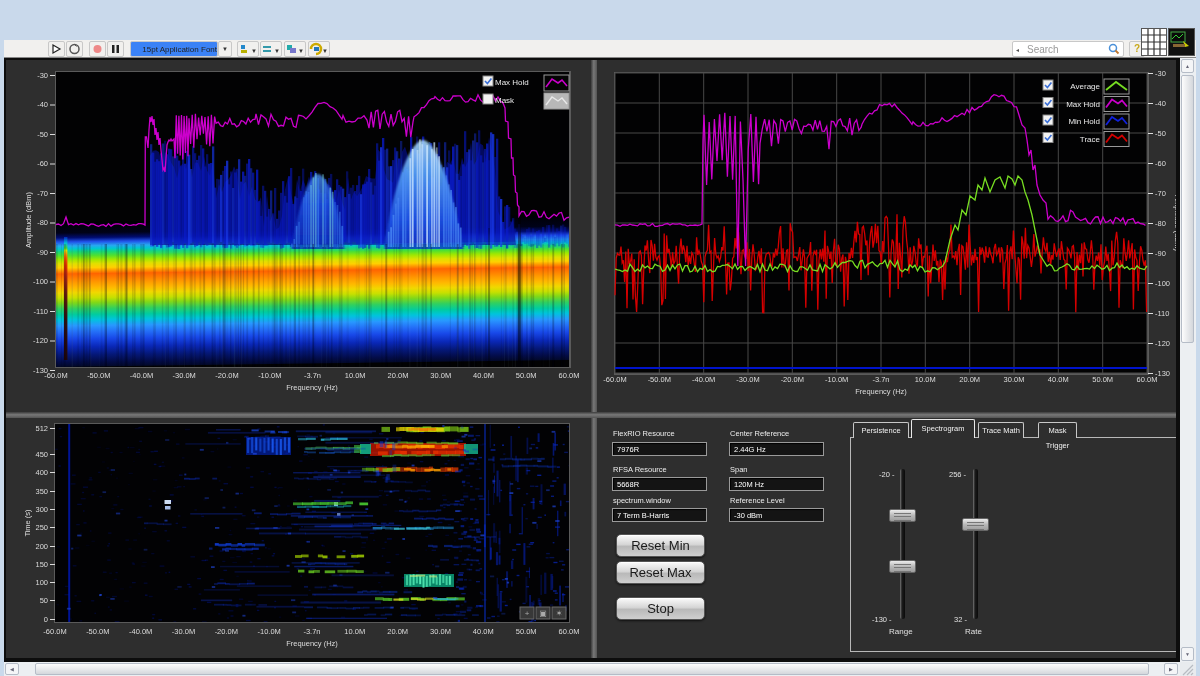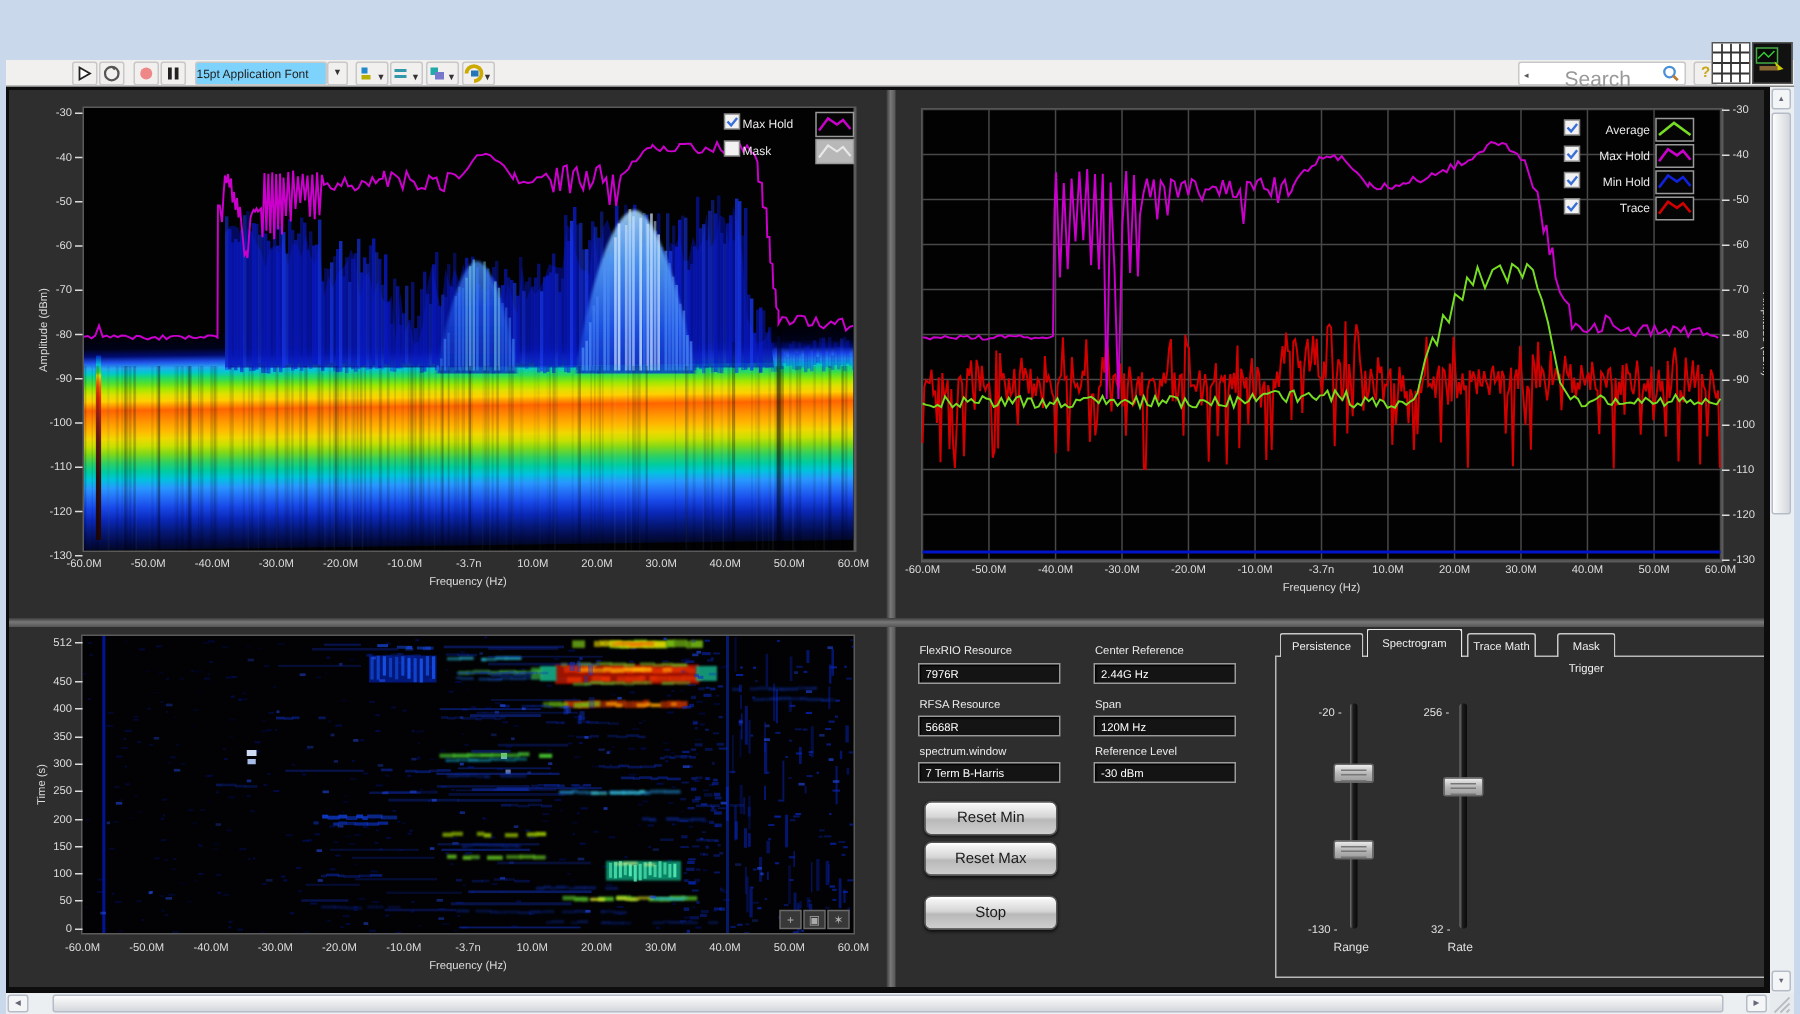--- a/index.html
+++ b/index.html
@@ -13,21 +13,21 @@
 .toolbar{position:absolute;left:4px;top:40px;width:1192px;height:18px;background:#f1f0ee;border-bottom:1px solid #888}
 .tbtn{position:absolute;top:1px;height:16px;background:#f1f0ee;border:1px solid #c8c8c8;border-radius:2px}
 .main{position:absolute;left:4px;top:58px;width:1176px;height:604px;background:#2e2e2e;overflow:hidden}
 .vsb{position:absolute;left:1180px;top:58px;width:16px;height:604px;background:#eceff2}
 .hsb{position:absolute;left:4px;top:662px;width:1176px;height:14px;background:#eceff2}
 .quad{position:absolute;background:#2e2e2e}
 .vsplit{position:absolute;left:587px;top:0;width:6px;height:600px;background:linear-gradient(90deg,#3c3c3c,#787878 45%,#555)}
 .hsplit{position:absolute;left:0;top:354px;width:1176px;height:6px;background:linear-gradient(#3c3c3c,#787878 45%,#555)}
 .lbl{position:absolute;font-size:7.5px;color:#ececec;white-space:nowrap}
 .tbox{position:absolute;width:95px;height:14px;background:#141414;border:1px solid #9a9a9a;box-shadow:inset 1px 1px 1px #000;color:#fff;font-size:7.5px;line-height:13px;padding-left:4px}
-.btn{position:absolute;width:89px;height:23px;border:1px solid #555;border-radius:5px;background:linear-gradient(#fbfbfb,#d6d6d6 45%,#b9b9b9 55%,#cfcfcf);box-shadow:0 1px 2px #111,inset 0 1px 0 #fff;font-size:10px;color:#1a1a1a;text-align:center;line-height:22px}
+.btn{position:absolute;width:89px;height:23px;border:1px solid #555;border-radius:5px;background:linear-gradient(#fbfbfb,#d6d6d6 45%,#b9b9b9 55%,#cfcfcf);box-shadow:0 1px 2px #111,inset 0 1px 0 #fff;font-size:13px;color:#1a1a1a;text-align:center;line-height:22px}
 .tab{position:absolute;height:16px;border:1px solid #c8c8c8;border-bottom:none;background:#2e2e2e;color:#f0f0f0;font-size:7.5px;text-align:center;border-radius:2px 2px 0 0}
 .tabbody{position:absolute;border:1px solid #b8b8b8;background:#2e2e2e}
 .sl-track{position:absolute;width:5px;background:linear-gradient(90deg,#777,#1c1c1c 40%,#0a0a0a);border-radius:2px}
 .sl-handle{position:absolute;width:27px;height:13px;background:linear-gradient(#ececec,#b8b8b8 50%,#9d9d9d);border:1px solid #666;border-radius:2px}
 .sl-handle i{display:block;height:1px;background:#777;margin:2.5px 4px 0}
 .slbl{position:absolute;font-size:7.5px;color:#e0e0e0;white-space:nowrap}
 </style></head><body>
 <div class="win">
  <div class="toolbar">
   <div class="tbtn" style="left:44px;width:17px"><svg width="15" height="14">
@@ -37,21 +37,21 @@
           <circle cx="7.5" cy="7" r="4.5" fill="none" stroke="#555" stroke-width="1.5"></circle>
           <path d="M7.5,2.5 l2,2" stroke="#555"></path>
         </svg></div>
   <div class="tbtn" style="left:85px;width:17px"><svg width="15" height="14">
           <circle cx="7.5" cy="7" r="4" fill="#e88"></circle>
         </svg></div>
   <div class="tbtn" style="left:103px;width:17px"><svg width="15" height="14">
           <rect x="4" y="3" width="2.5" height="8" fill="#222"></rect>
           <rect x="8.5" y="3" width="2.5" height="8" fill="#222"></rect>
         </svg></div>
-  <div class="tbtn" style="left:126px;width:88px;background:#7dd3fc;font-size:8px;color:#222;line-height:15px;text-align:left">15pt Application Font</div>
+  <div class="tbtn" style="left:126px;width:88px;background:#3b82f6;font-size:8px;color:#222;line-height:15px;text-align:right">15pt Application Font</div>
   <div class="tbtn" style="left:214px;width:14px;font-size:6px;color:#333;text-align:center;line-height:15px">▼</div>
   <div class="tbtn" style="left:233px;width:22px"><svg width="20" height="14">
           <rect x="3" y="3" width="4" height="4" fill="#28c"></rect>
           <rect x="3" y="8" width="6" height="3" fill="#b8b000"></rect>
           <text x="13" y="11" font-size="6" fill="#333">▼</text>
         </svg></div>
   <div class="tbtn" style="left:256px;width:22px"><svg width="20" height="14">
           <rect x="2" y="4" width="8" height="2" fill="#39a"></rect>
           <rect x="2" y="8" width="8" height="2" fill="#39a"></rect>
           <text x="13" y="11" font-size="6" fill="#333">▼</text>
@@ -61,21 +61,21 @@
           <rect x="5" y="6" width="6" height="5" fill="#77c"></rect>
           <text x="13" y="11" font-size="6" fill="#333">▼</text>
         </svg></div>
   <div class="tbtn" style="left:304px;width:22px"><svg width="20" height="14">
           <path d="M2,7 a5,5 0 1 1 5,5" fill="none" stroke="#ca0" stroke-width="2.5"></path>
           <rect x="5" y="5" width="5" height="4" fill="#27b"></rect>
           <text x="13" y="11" font-size="6" fill="#333">▼</text>
         </svg></div>
   <div class="tbtn" style="left:1008px;width:112px;background:#fff">
         <span style="position:absolute;left:3px;top:4px;font-size:6px;color:#555">◂</span>
-        <span style="position:absolute;left:30px;top:2px;font-size:14px;color:#999">Search</span>
+        <span style="position:absolute;left:14px;top:2px;font-size:10px;color:#999">Search</span>
         <svg width="14" height="14" style="position:absolute;right:2px;top:0">
           <circle cx="6" cy="6" r="3.5" fill="none" stroke="#4a90d9" stroke-width="1.5"></circle>
           <path d="M8.5,8.5 l3,3" stroke="#c07830" stroke-width="1.8"></path>
         </svg>
       </div>
   <div class="tbtn" style="left:1125px;width:16px;background:#f1f0ee;color:#c8a818;font-weight:bold;font-size:10px;text-align:center;line-height:14px">?</div>
  </div>
  <div style="position:absolute;left:1141px;top:28px;width:26px;height:28px;background:#fff;border:1px solid #555">
   <svg width="24" height="26">
         <path d="M0,6 H24 M0,13 H24 M0,20 H24 M6,0 V26 M12,0 V26 M18,0 V26" stroke="#333" stroke-width="1.2"></path>

